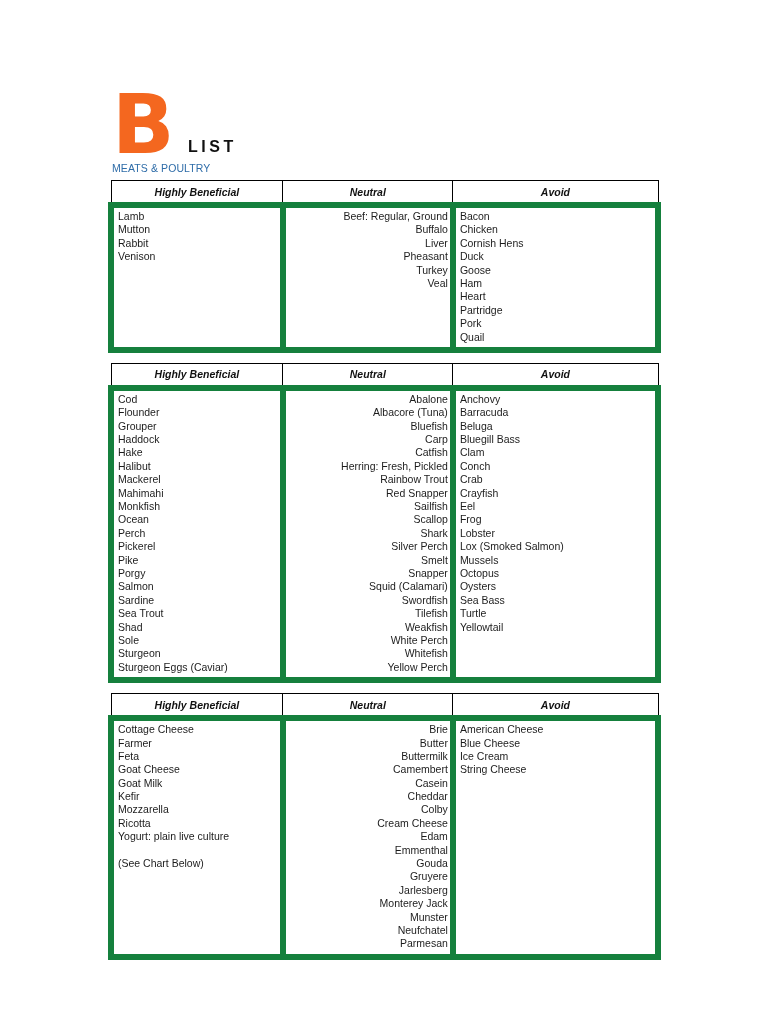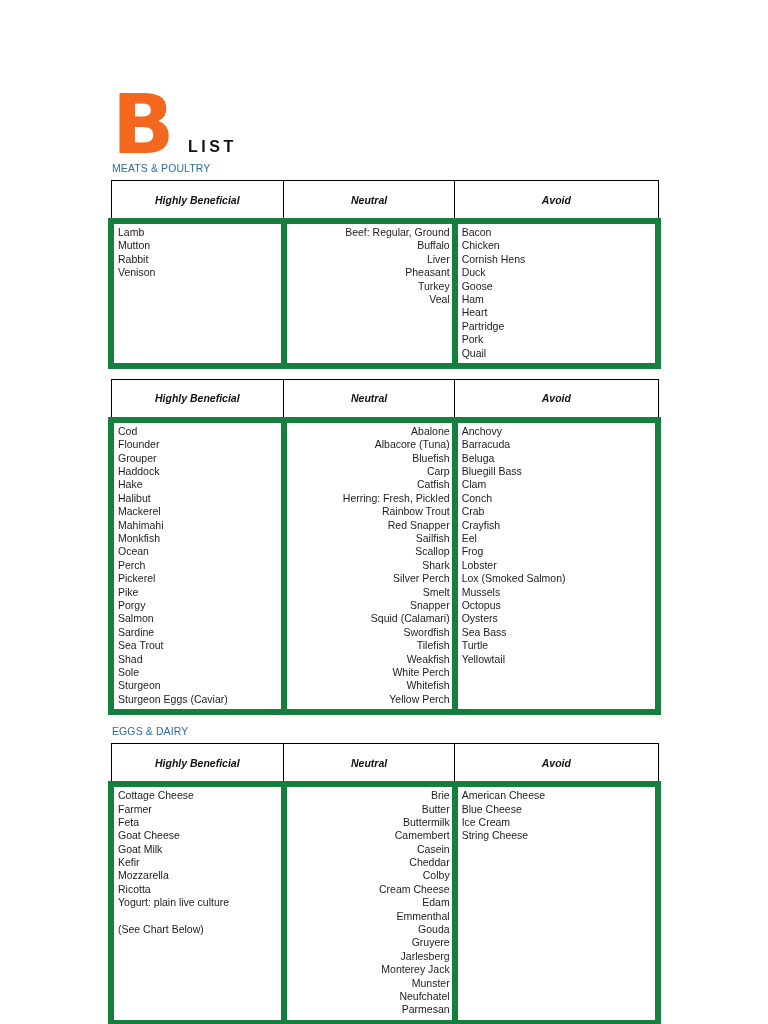--- a/index.html
+++ b/index.html
@@ -42,21 +42,21 @@
   table.food-table {
     width:100%;
     border-collapse:collapse;
     table-layout:fixed;
     border:1.5px solid #000;
   }
   table.food-table th {
     border:1px solid #000;
     border-bottom:1.4px solid #000;
     font-size:10.5px; font-weight:700; font-style:italic;
-    text-align:center; padding:12px; height:13px;
+    text-align:center; padding:4px; height:13px;
     color:#111;
   }
   table.food-table td {
     border:6px solid #15803d;
     vertical-align:top;
     padding:2px 2px 3px 4px;
     font-size:10.5px;
   }
   th.col-hb, td.col-hb { width:31.3%; }
   th.col-n,  td.col-n  { width:31.0%;text-align:right; }
@@ -189,21 +189,20 @@
                 <div class="line">Sea Bass</div>
                 <div class="line">Turtle</div>
                 <div class="line">Yellowtail</div>
               </td>
         </tr>
       </tbody>
     </table>
   </section>
 
   <section class="food-section">
-    <h2 class="section-title" style="color: rgb(46, 108, 168);">EGGS &amp; DAIRY</h2>
     <table class="food-table">
       <thead>
         <tr>
           <th class="col-hb">Highly Beneficial</th>
           <th class="col-n">Neutral</th>
           <th class="col-a">Avoid</th>
         </tr>
       </thead>
       <tbody>
         <tr>

